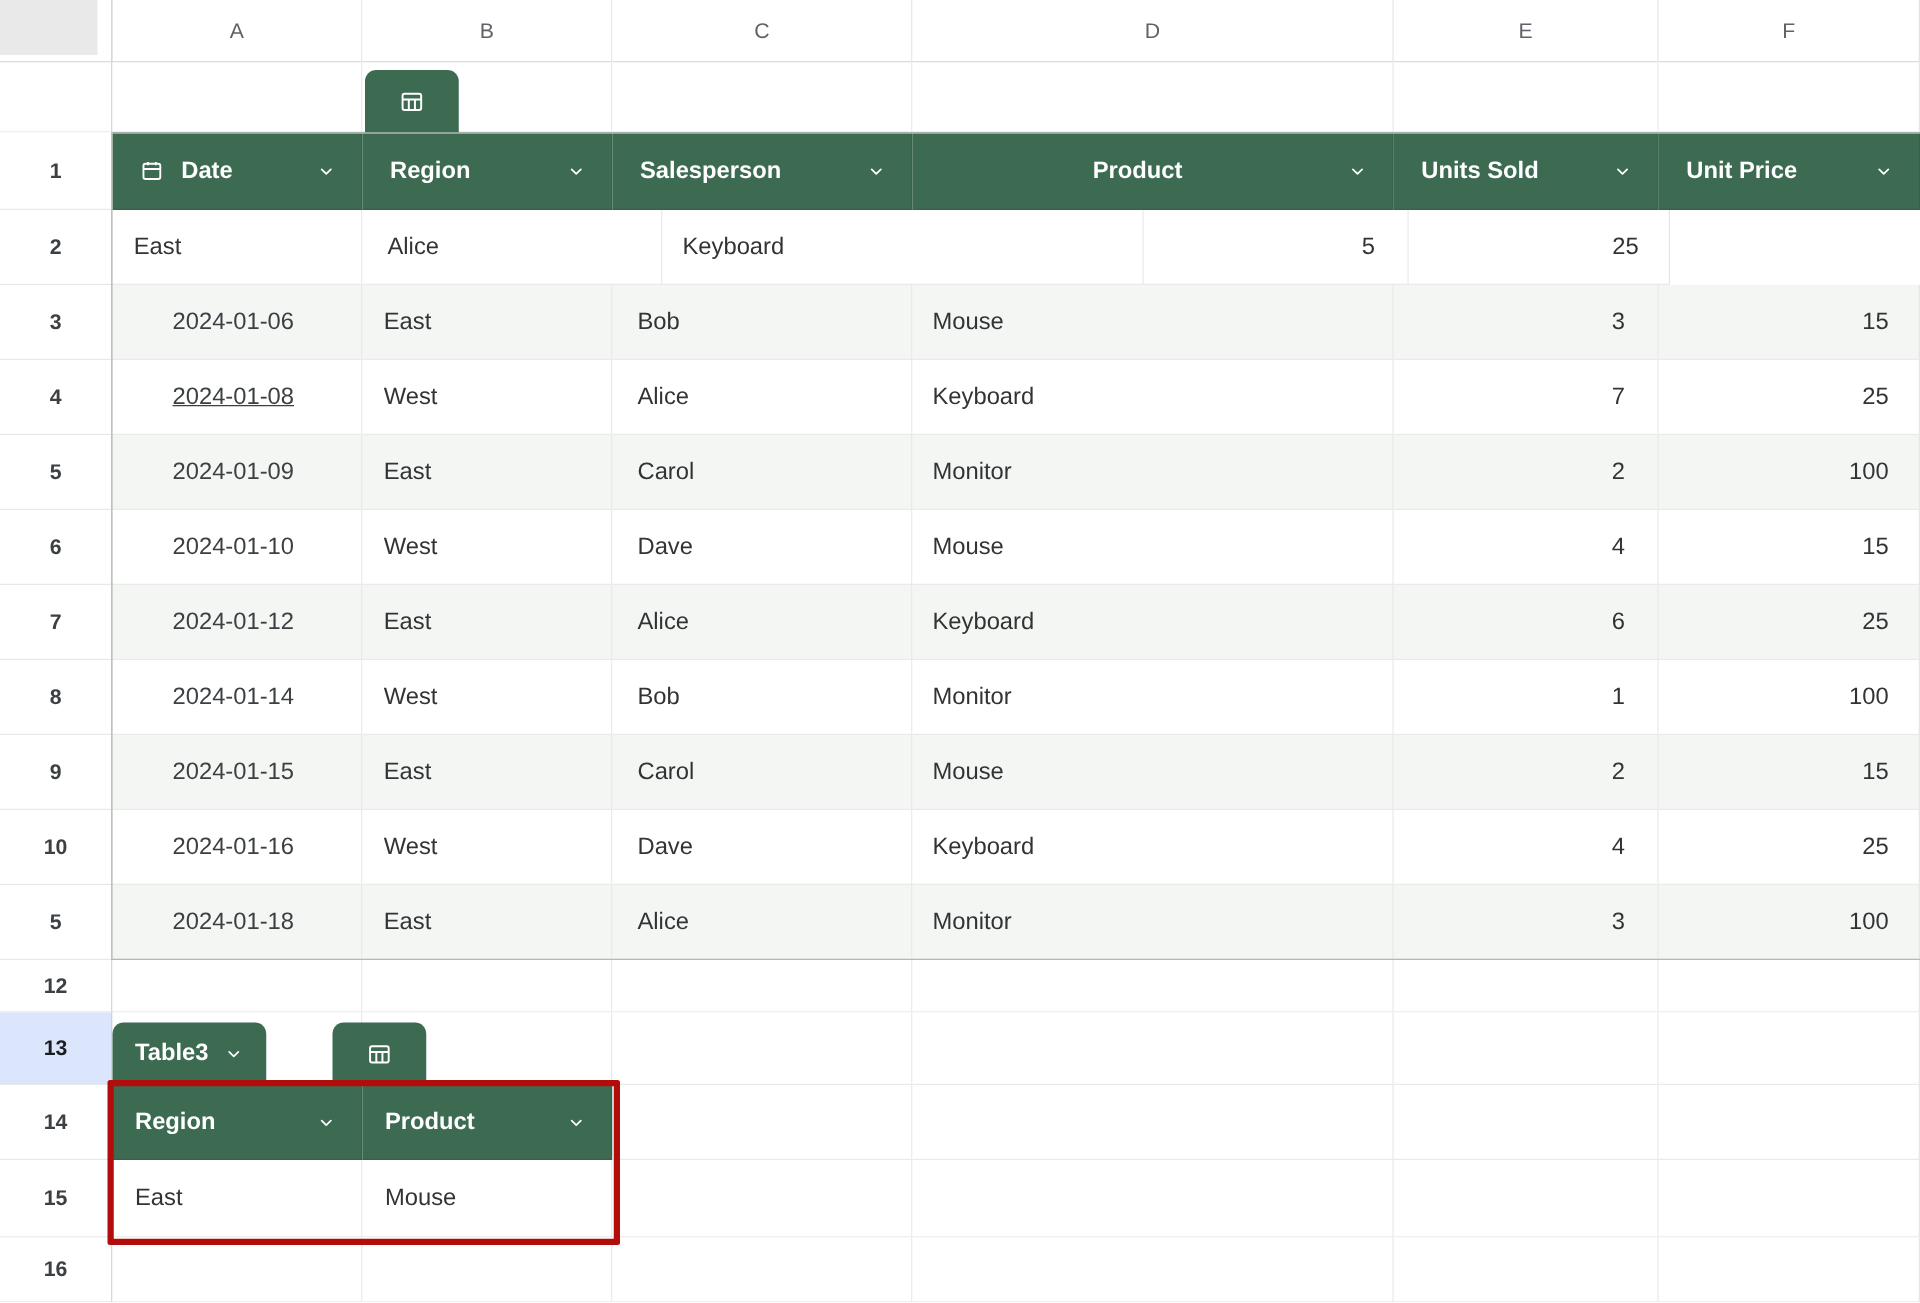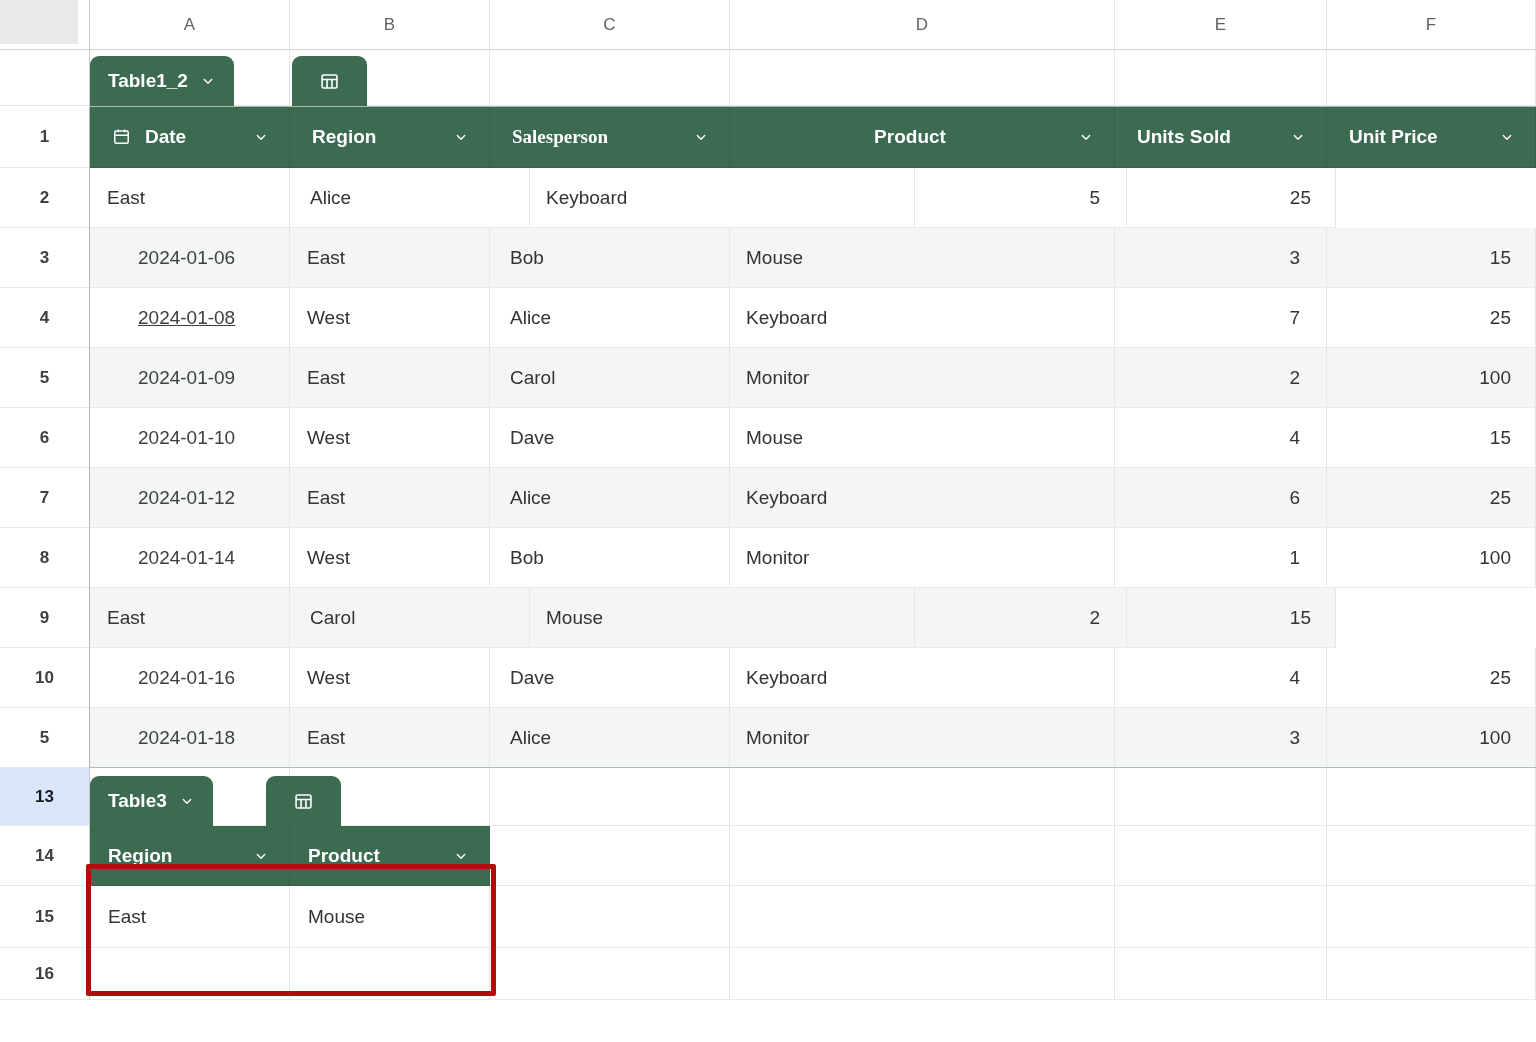--- a/index.html
+++ b/index.html
@@ -74,28 +74,20 @@
       <div class="colletter" style="width: 209px;">F</div>
     </div>
     <div class="row" style="height: 56px;">
       <div class="gutter"></div>
       <div class="cell" style="width: 200px;"></div>
       <div class="cell" style="width: 200px;"></div>
       <div class="cell" style="width: 240px;"></div>
       <div class="cell" style="width: 385px;"></div>
       <div class="cell" style="width: 212px;"></div>
       <div class="cell" style="width: 209px;"></div>
-      <div class="tabpill" style="left: 90px;">
-        <div class="tablab">Table1_2</div>
-        <div class="icon">
-          <svg viewBox="0 0 24 24">
-            <path d="M6.5 9.8l5.5 5.4 5.5-5.4" fill="none" stroke="#fff" stroke-width="2.1" stroke-linecap="round" stroke-linejoin="round"></path>
-          </svg>
-        </div>
-      </div>
       <div class="tabpill icontab" style="left: 292px;">
         <div class="icon grid">
           <svg viewBox="0 0 24 24" fill="none" stroke="#fff" stroke-width="1.8">
             <rect x="3.5" y="4.5" width="17" height="15" rx="1.8"></rect>
             <path d="M3.5 9.8h17M9.2 9.8v9.7M14.8 9.8v9.7"></path>
           </svg>
         </div>
       </div>
     </div>
     <div class="row" style="height: 62px;">
@@ -115,21 +107,21 @@
         </div>
       </div>
       <div class="cell hcell" style="width: 200px;">
         <div class="hlab">Region</div>
         <div class="icon">
           <svg viewBox="0 0 24 24">
             <path d="M6.5 9.8l5.5 5.4 5.5-5.4" fill="none" stroke="#fff" stroke-width="2.1" stroke-linecap="round" stroke-linejoin="round"></path>
           </svg>
         </div>
       </div>
-      <div class="cell hcell" style="width: 240px; font-family: Liberation Serif, serif;">
+      <div class="cell hcell" style="width: 240px;">
         <div class="hlab">Salesperson</div>
         <div class="icon">
           <svg viewBox="0 0 24 24">
             <path d="M6.5 9.8l5.5 5.4 5.5-5.4" fill="none" stroke="#fff" stroke-width="2.1" stroke-linecap="round" stroke-linejoin="round"></path>
           </svg>
         </div>
       </div>
       <div class="cell hcell" style="width: 385px;">
         <div class="hlab center">Product</div>
         <div class="icon">
@@ -212,20 +204,21 @@
       <div class="gutter">8</div>
       <div class="cell dcell c0" style="width: 200px;">2024-01-14</div>
       <div class="cell dcell c1" style="width: 200px;">West</div>
       <div class="cell dcell c2" style="width: 240px;">Bob</div>
       <div class="cell dcell c3" style="width: 385px;">Monitor</div>
       <div class="cell dcell c4" style="width: 212px;">1</div>
       <div class="cell dcell c5" style="width: 209px;">100</div>
     </div>
     <div class="row t1row shade" style="height: 60px;">
       <div class="gutter">9</div>
+      <div class="cell dcell c0" style="width: 200px;">2024-01-15</div>
       <div class="cell dcell c1" style="width: 200px;">East</div>
       <div class="cell dcell c2" style="width: 240px;">Carol</div>
       <div class="cell dcell c3" style="width: 385px;">Mouse</div>
       <div class="cell dcell c4" style="width: 212px;">2</div>
       <div class="cell dcell c5" style="width: 209px;">15</div>
     </div>
     <div class="row t1row" style="height: 60px;">
       <div class="gutter">10</div>
       <div class="cell dcell c0" style="width: 200px;">2024-01-16</div>
       <div class="cell dcell c1" style="width: 200px;">West</div>
@@ -236,20 +229,29 @@
     </div>
     <div class="row t1row shade" style="height: 60px;">
       <div class="gutter">5</div>
       <div class="cell dcell c0" style="width: 200px;">2024-01-18</div>
       <div class="cell dcell c1" style="width: 200px;">East</div>
       <div class="cell dcell c2" style="width: 240px;">Alice</div>
       <div class="cell dcell c3" style="width: 385px;">Monitor</div>
       <div class="cell dcell c4" style="width: 212px;">3</div>
       <div class="cell dcell c5" style="width: 209px;">100</div>
     </div>
+    <div class="row" style="height: 42px;">
+      <div class="gutter">12</div>
+      <div class="cell" style="width: 200px;"></div>
+      <div class="cell" style="width: 200px;"></div>
+      <div class="cell" style="width: 240px;"></div>
+      <div class="cell" style="width: 385px;"></div>
+      <div class="cell" style="width: 212px;"></div>
+      <div class="cell" style="width: 209px;"></div>
+    </div>
     <div class="row" style="height: 58px;">
       <div class="gutter active">13</div>
       <div class="cell" style="width: 200px;"></div>
       <div class="cell" style="width: 200px;"></div>
       <div class="cell" style="width: 240px;"></div>
       <div class="cell" style="width: 385px;"></div>
       <div class="cell" style="width: 212px;"></div>
       <div class="cell" style="width: 209px;"></div>
       <div class="tabpill" style="left: 90px;">
         <div class="tablab">Table3</div>

